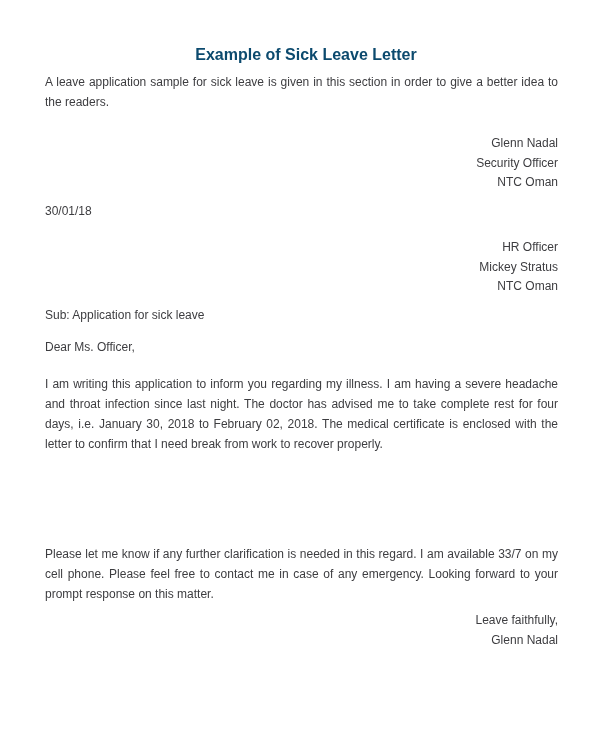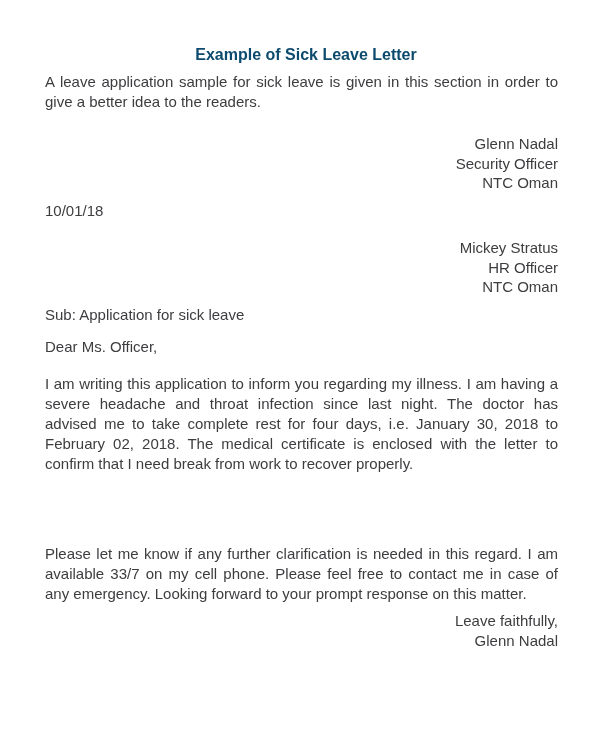--- a/index.html
+++ b/index.html
@@ -26,21 +26,21 @@
     font-size: 16px;
     font-weight: bold;
     color: #0c4a6e;
     line-height: 22px;
   }
   .block {
     position: absolute;
     left: 45px;
     width: 513px;
     margin: 0;
-    font-size: 15px;
+    font-size: 12px;
     line-height: 20px;
     white-space: normal;
   }
   .para {
     text-align: justify;
   }
   .addr-line {
     line-height: 19.5px;
     text-align: right;
   }
@@ -63,25 +63,25 @@
   <h1 class="title">Example of Sick Leave Letter</h1>
 
   <p class="block intro para">A leave application sample for sick leave is given in this section in order to give a better idea to the readers.</p>
 
   <div class="block sender">
     <div class="addr-line">Glenn Nadal</div>
     <div class="addr-line">Security Officer</div>
     <div class="addr-line">NTC Oman</div>
   </div>
 
-  <div class="block date-line">10/01/18</div>
+  <div class="block date-line">30/01/18</div>
 
   <div class="block recipient">
+    <div class="addr-line">HR Officer</div>
     <div class="addr-line">Mickey Stratus</div>
-    <div class="addr-line">HR Officer</div>
     <div class="addr-line">NTC Oman</div>
   </div>
 
   <div class="block subject">Sub: Application for sick leave</div>
 
   <div class="block salutation">Dear Ms. Officer,</div>
 
   <p class="block para para-1">I am writing this application to inform you regarding my illness. I am having a severe headache and throat infection since last night. The doctor has advised me to take complete rest for four days, i.e. January 30, 2018 to February 02, 2018.  The medical certificate is enclosed with the letter to confirm that I need break from work to recover properly.</p>
 
 

